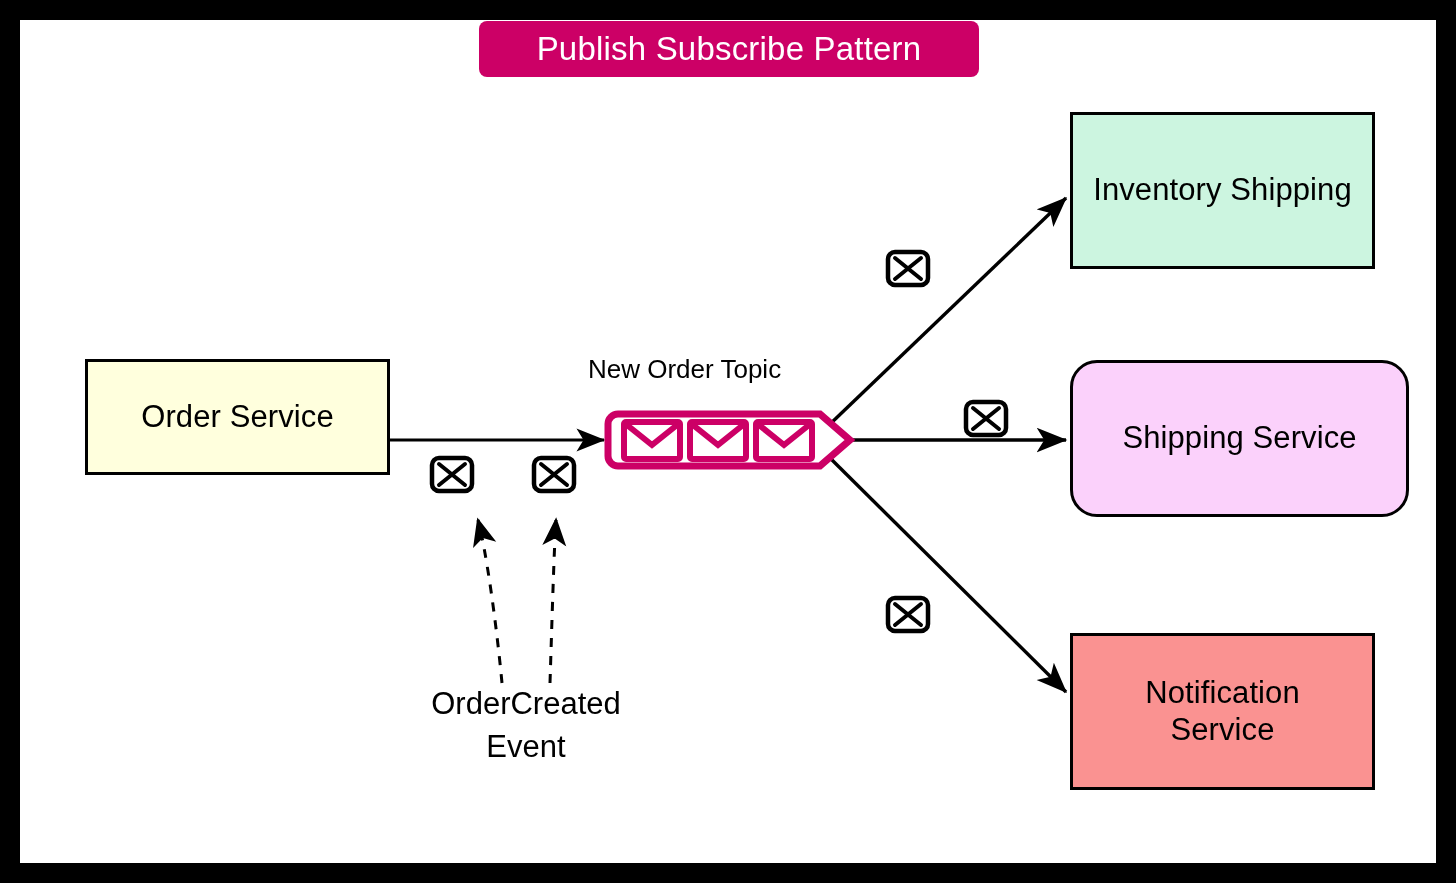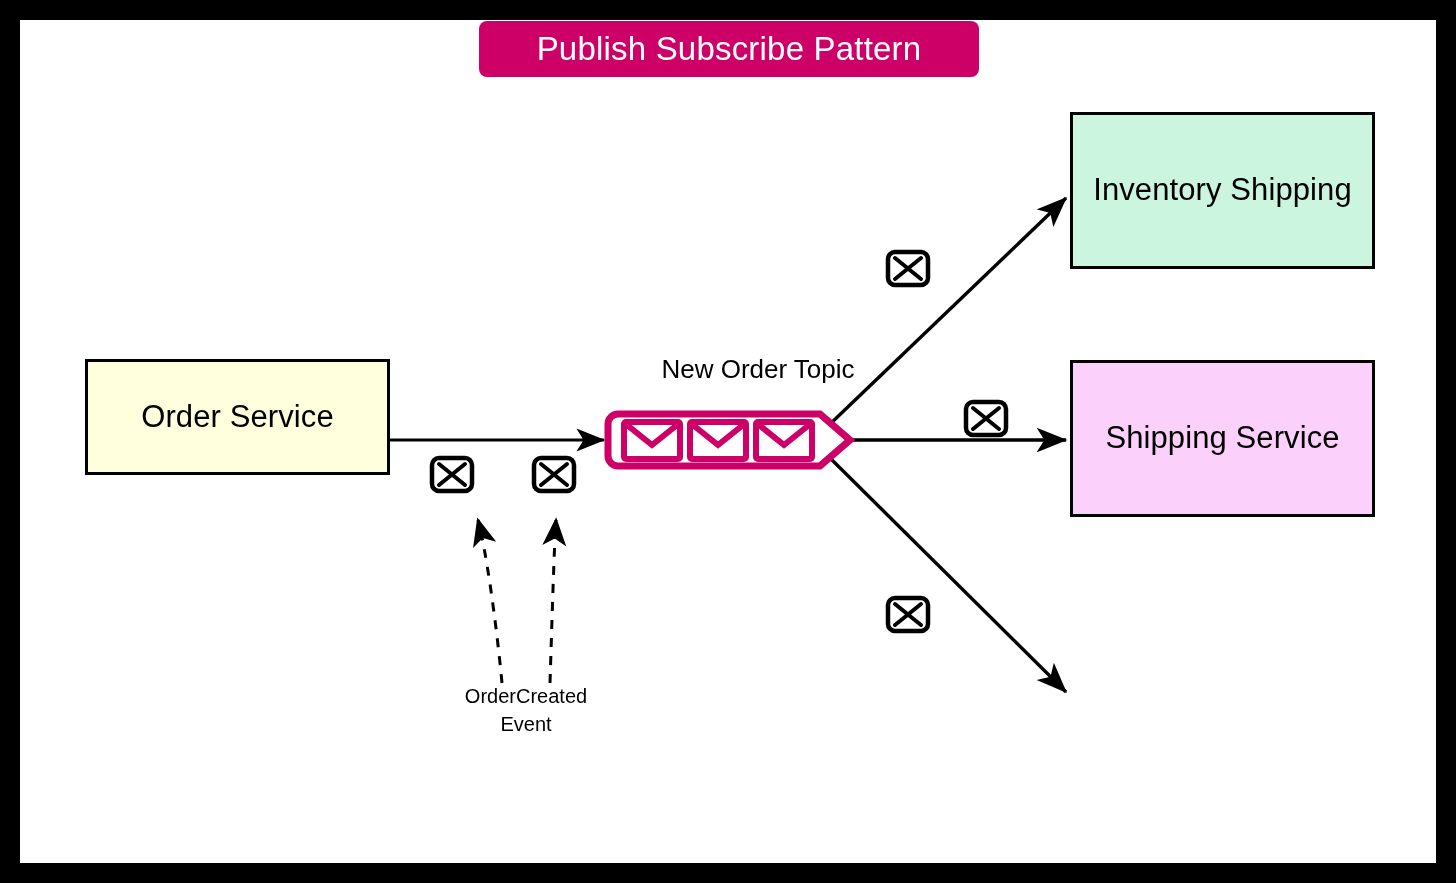--- a/index.html
+++ b/index.html
@@ -61,34 +61,33 @@
     display: flex;
     align-items: center;
     justify-content: center;
     color: #ffffff;
     font-size: 33px;
     letter-spacing: 0.2px;
     text-align: center;
   }
   #topic-caption {
     position: absolute;
-    left: 588px;
+    left: 568px;
     top: 334px;
     width: 300px;
-    text-align: center;
     font-size: 26px;
     color: #000000;
   }
   #event-caption {
     position: absolute;
     left: 386px;
     top: 663px;
     width: 240px;
     text-align: center;
-    font-size: 20px;
+    font-size: 31px;
     color: #000000;
     line-height: 1.38;
     white-space: pre-line;
   }
   .env-badge { position: absolute; }
 </style>
 </head>
 <body>
 
 <div id="frame">
@@ -175,24 +174,28 @@
     </svg>
 
     <div class="node-box" id="node-publisher" style="left:65px; top:339px; width:305px; height:116px; background:#FFFFDD;">
       <span class="node-label">Order Service</span>
     </div>
 
     <div class="node-box" id="node-inventory" style="left:1050px; top:92px; width:305px; height:157px; background:#CCF5E0;">
       <span class="node-label">Inventory Shipping</span>
     </div>
 
-    <div class="node-box" id="node-shipping" style="left:1050px; top:340px; width:305px; height:157px; background:#FBD1FB;">
+    <div class="node-box" id="node-shipping" style="left:1050px; top:340px; width:339px; height:157px; background:#FBD1FB;border-radius:27px;">
       <span class="node-label">Shipping Service</span>
     </div>
 
+    <div class="node-box" id="node-notification" style="left:1050px; top:613px; width:305px; height:157px; background:#FA9291;">
+      <span class="node-label">Notification
+Service</span>
+    </div>
 
     <div id="topic-caption">New Order Topic</div>
 
     <div id="event-caption">OrderCreated
 Event</div>
 
     <div id="title-badge" style="background:#CC0066;">
       <span>Publish Subscribe Pattern</span>
     </div>
 

